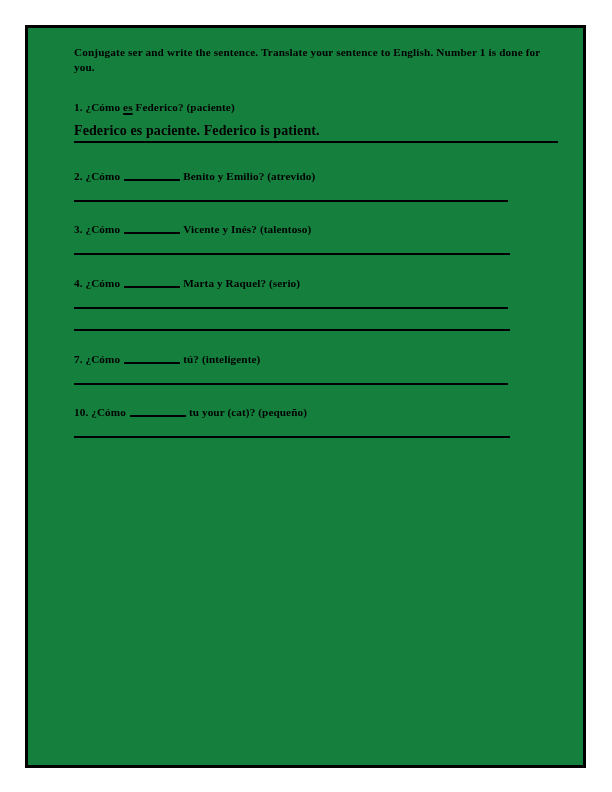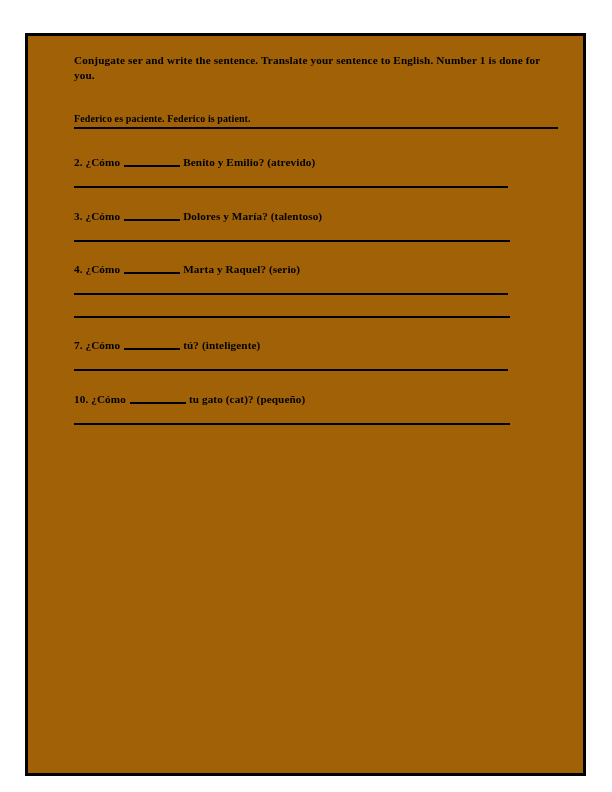--- a/index.html
+++ b/index.html
@@ -19,22 +19,21 @@
 
   
   #page-frame {
     position: absolute;
     left: 25px;
     top: 25px;
     width: 561px;
     height: 743px;
     border: 3px solid #000000;
     box-sizing: border-box;
-    background: #a16207;
-    margin-top: 8px;
+    background: #15803d;
   }
 
   #sheet-body {
     position: absolute;
     left: 46px;          
     top: 17px;           
     width: 486px;
   }
 
   
@@ -98,53 +97,59 @@
   .answer-line.w-medium  { width: 436px; }
 
   
   .answer-filled {
     margin-top: 7px;
     width: 484px;
     border-bottom: 2.6px solid #000000;
     padding-bottom: 1px;
   }
   .answer-filled-text {
-    font-size: 10px;
+    font-size: 14px;
     font-weight: bold;
     letter-spacing: 0.1px;
     line-height: 1.2;
     white-space: nowrap;
   }
 </style>
 </head>
 <body>
 
 <div id="page-frame">
   <div id="sheet-body">
 
     <p id="instructions">Conjugate ser and write the sentence. Translate your sentence to English. Number 1 is done for you.</p>
 
     <div class="question-block first-item">
+      <div class="question-line">
+        <span class="q-number">1.</span>
+        <span>¿Cómo</span>
+        <span class="given-answer-word">es</span>
+        <span>Federico? (paciente)</span>
+      </div>
       <div class="answer-filled">
         <span class="answer-filled-text">Federico es paciente. Federico is patient.</span>
       </div>
     </div>
 
     <div class="question-block">
       <div class="question-line">
         <span class="q-number">2.</span>
         <span>¿Cómo</span><span class="inline-blank"></span><span>Benito y Emilio? (atrevido)</span>
       </div>
       <div class="answer-line w-short"></div>
     </div>
 
     <div class="question-block">
       <div class="question-line">
         <span class="q-number">3.</span>
-        <span>¿Cómo</span><span class="inline-blank"></span><span>Dolores y María? (talentoso)</span>
+        <span>¿Cómo</span><span class="inline-blank"></span><span>Vicente y Inés? (talentoso)</span>
       </div>
       <div class="answer-line w-medium"></div>
     </div>
 
     <div class="question-block">
       <div class="question-line">
         <span class="q-number">4.</span>
         <span>¿Cómo</span><span class="inline-blank"></span><span>Marta y Raquel? (serio)</span>
       </div>
       <div class="answer-line w-short"></div>
@@ -161,19 +166,19 @@
         <span>¿Cómo</span><span class="inline-blank"></span><span>tú? (inteligente)</span>
       </div>
       <div class="answer-line w-short"></div>
     </div>
 
 
 
     <div class="question-block">
       <div class="question-line">
         <span class="q-number">10.</span>
-        <span>¿Cómo</span><span class="inline-blank"></span><span>tu gato (</span><span class="italic-gloss">cat</span><span>)? (pequeño)</span>
+        <span>¿Cómo</span><span class="inline-blank"></span><span>tu your (</span><span class="italic-gloss">cat</span><span>)? (pequeño)</span>
       </div>
       <div class="answer-line w-medium"></div>
     </div>
 
   </div>
 </div>
 
 </body></html>

